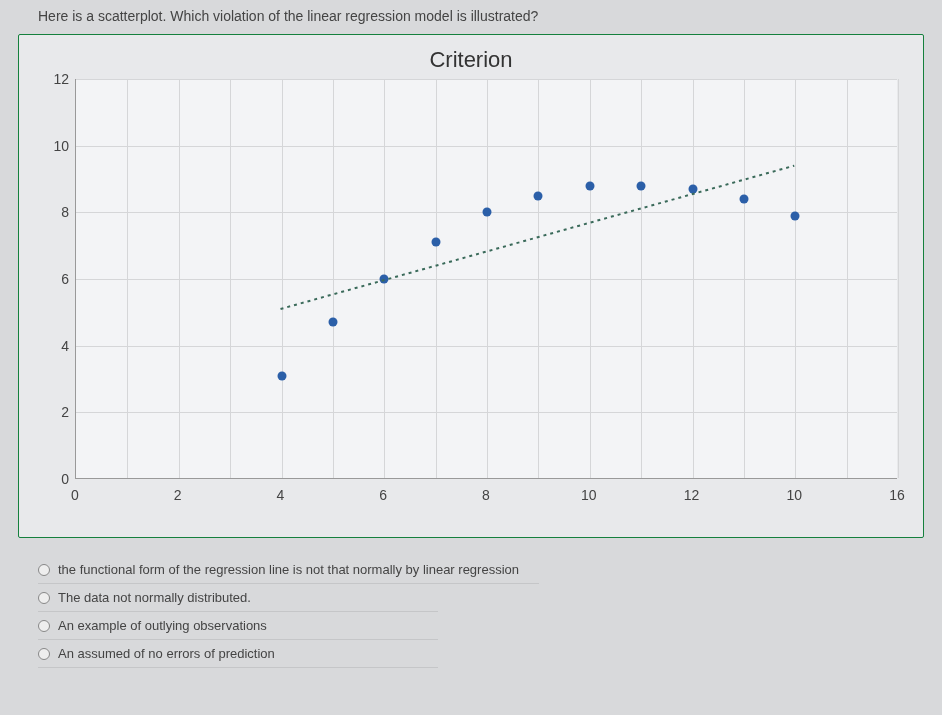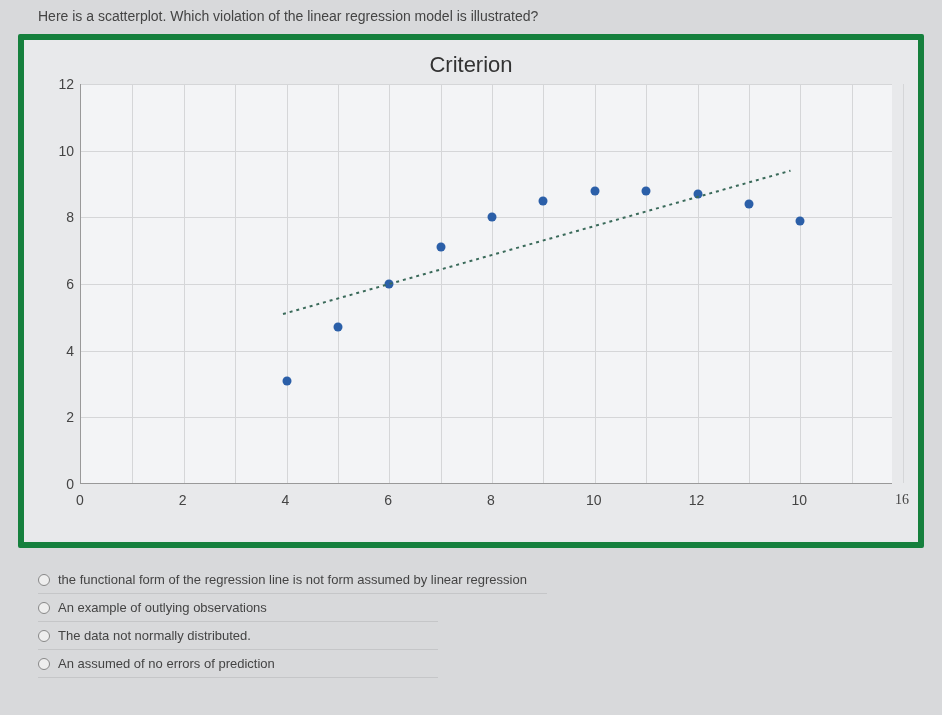--- a/index.html
+++ b/index.html
@@ -16,21 +16,21 @@
       color: #3a3a3a;
     }
     .question-text {
       font-size: 14px;
       color: #444;
       margin-bottom: 10px;
       margin-left: 20px;
     }
     .chart-container {
       background: #e8e9eb;
-      border: 6px solid #15803d;
+      border: 1px solid #15803d;
       border-radius: 2px;
       padding: 12px 18px 18px 18px;
       position: relative;
     }
     .chart-title {
       text-align: center;
       font-size: 22px;
       color: #333;
       font-weight: 500;
       margin-bottom: 6px;
@@ -191,35 +191,35 @@
       </svg>
     <div class="x-axis">
         <div class="x-tick" style="left: 0px;">0</div>
         <div class="x-tick" style="left: 102.75px;">2</div>
         <div class="x-tick" style="left: 205.5px;">4</div>
         <div class="x-tick" style="left: 308.25px;">6</div>
         <div class="x-tick" style="left: 411px;">8</div>
         <div class="x-tick" style="left: 513.75px;">10</div>
         <div class="x-tick" style="left: 616.5px;">12</div>
         <div class="x-tick" style="left: 719.25px;">10</div>
-        <div class="x-tick" style="left: 822px; font-family: Liberation Serif, serif;">16</div>
+        <div class="x-tick" style="left: 822px;">16</div>
       </div>
   </div>
 </div>
 
 <div class="options">
   <div class="option-row">
     <span class="radio"></span>
-    <span>the functional form of the regression line is not form assumed by linear regression</span>
+    <span>the functional form of the regression line is not that normally by linear regression</span>
+  </div>
+  <div class="option-row">
+    <span class="radio"></span>
+    <span>The data not normally distributed.</span>
   </div>
   <div class="option-row">
     <span class="radio"></span>
     <span>An example of outlying observations</span>
   </div>
   <div class="option-row">
     <span class="radio"></span>
-    <span>The data not normally distributed.</span>
-  </div>
-  <div class="option-row">
-    <span class="radio"></span>
     <span>An assumed of no errors of prediction</span>
   </div>
 </div>
 
 </body></html>

